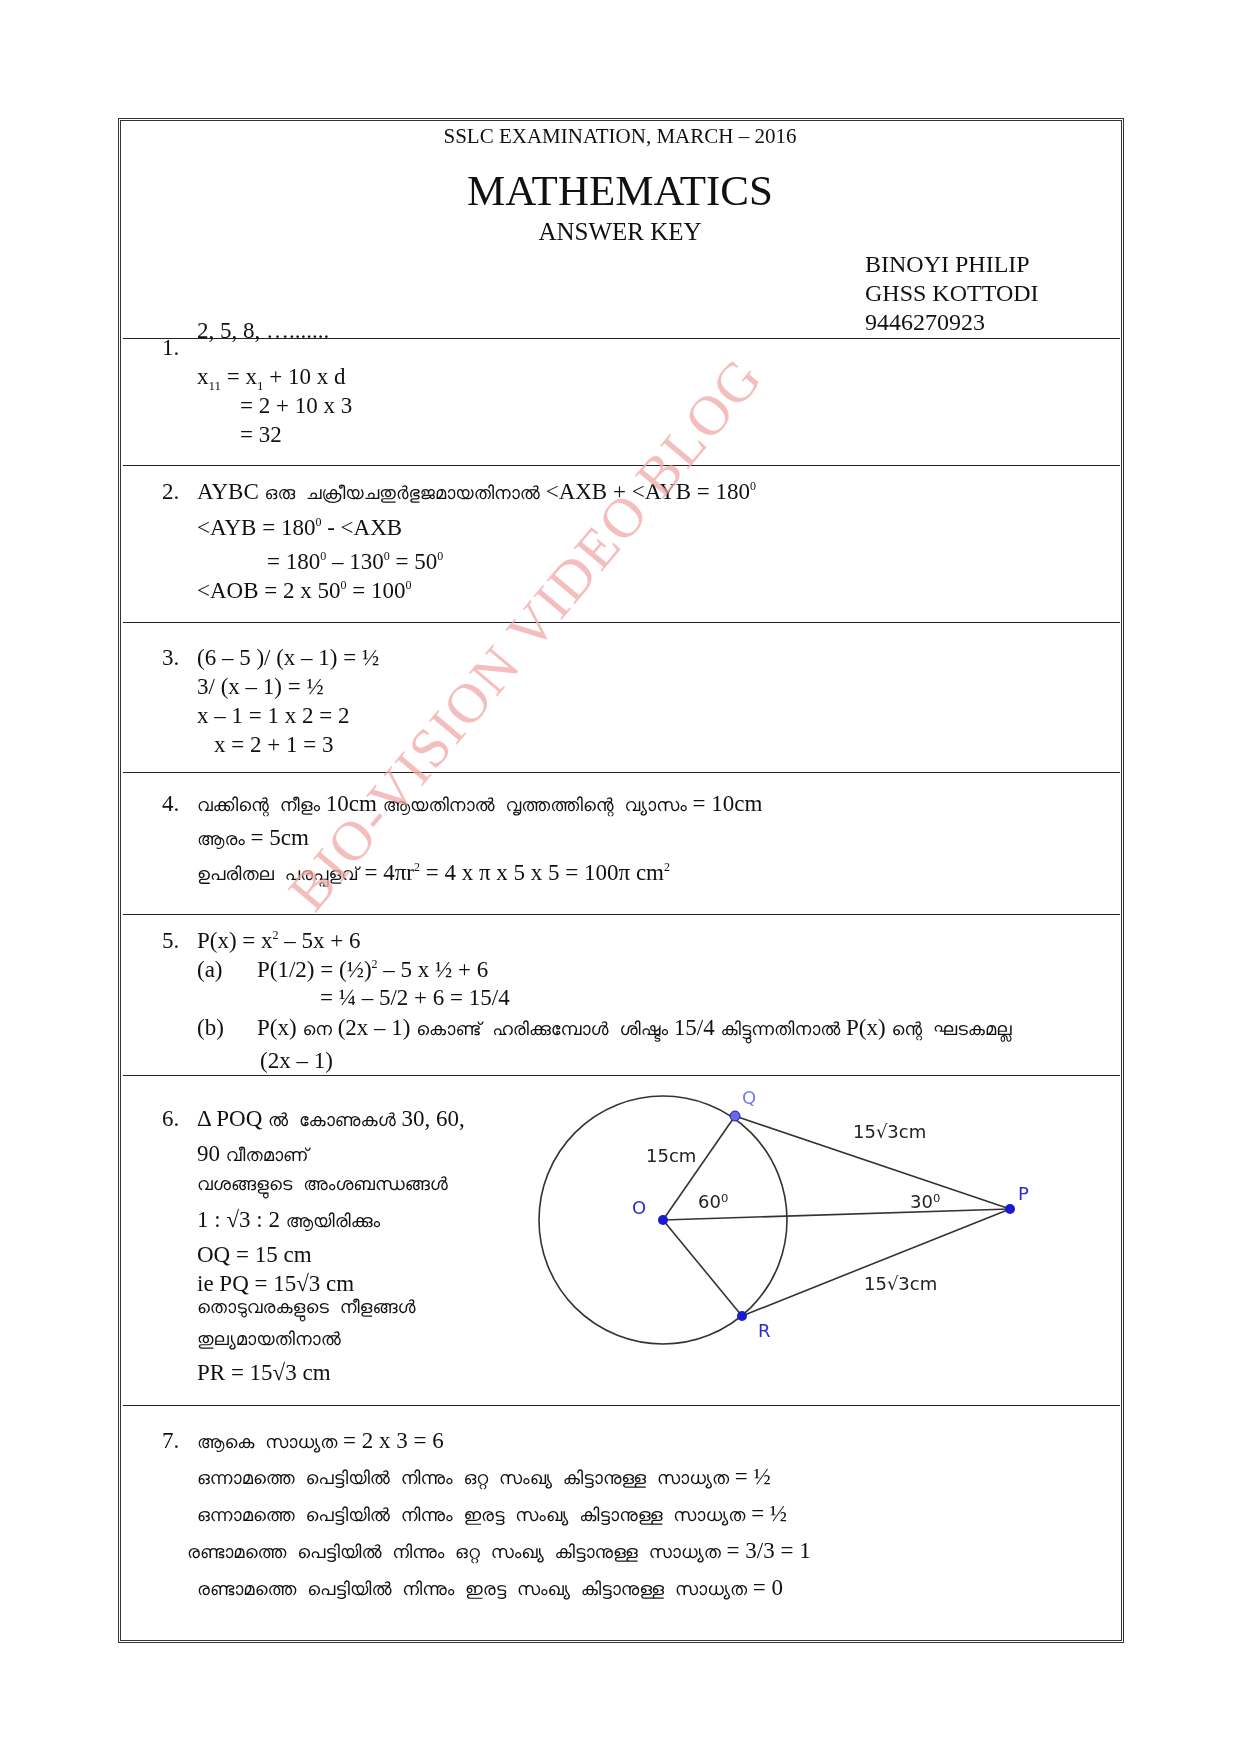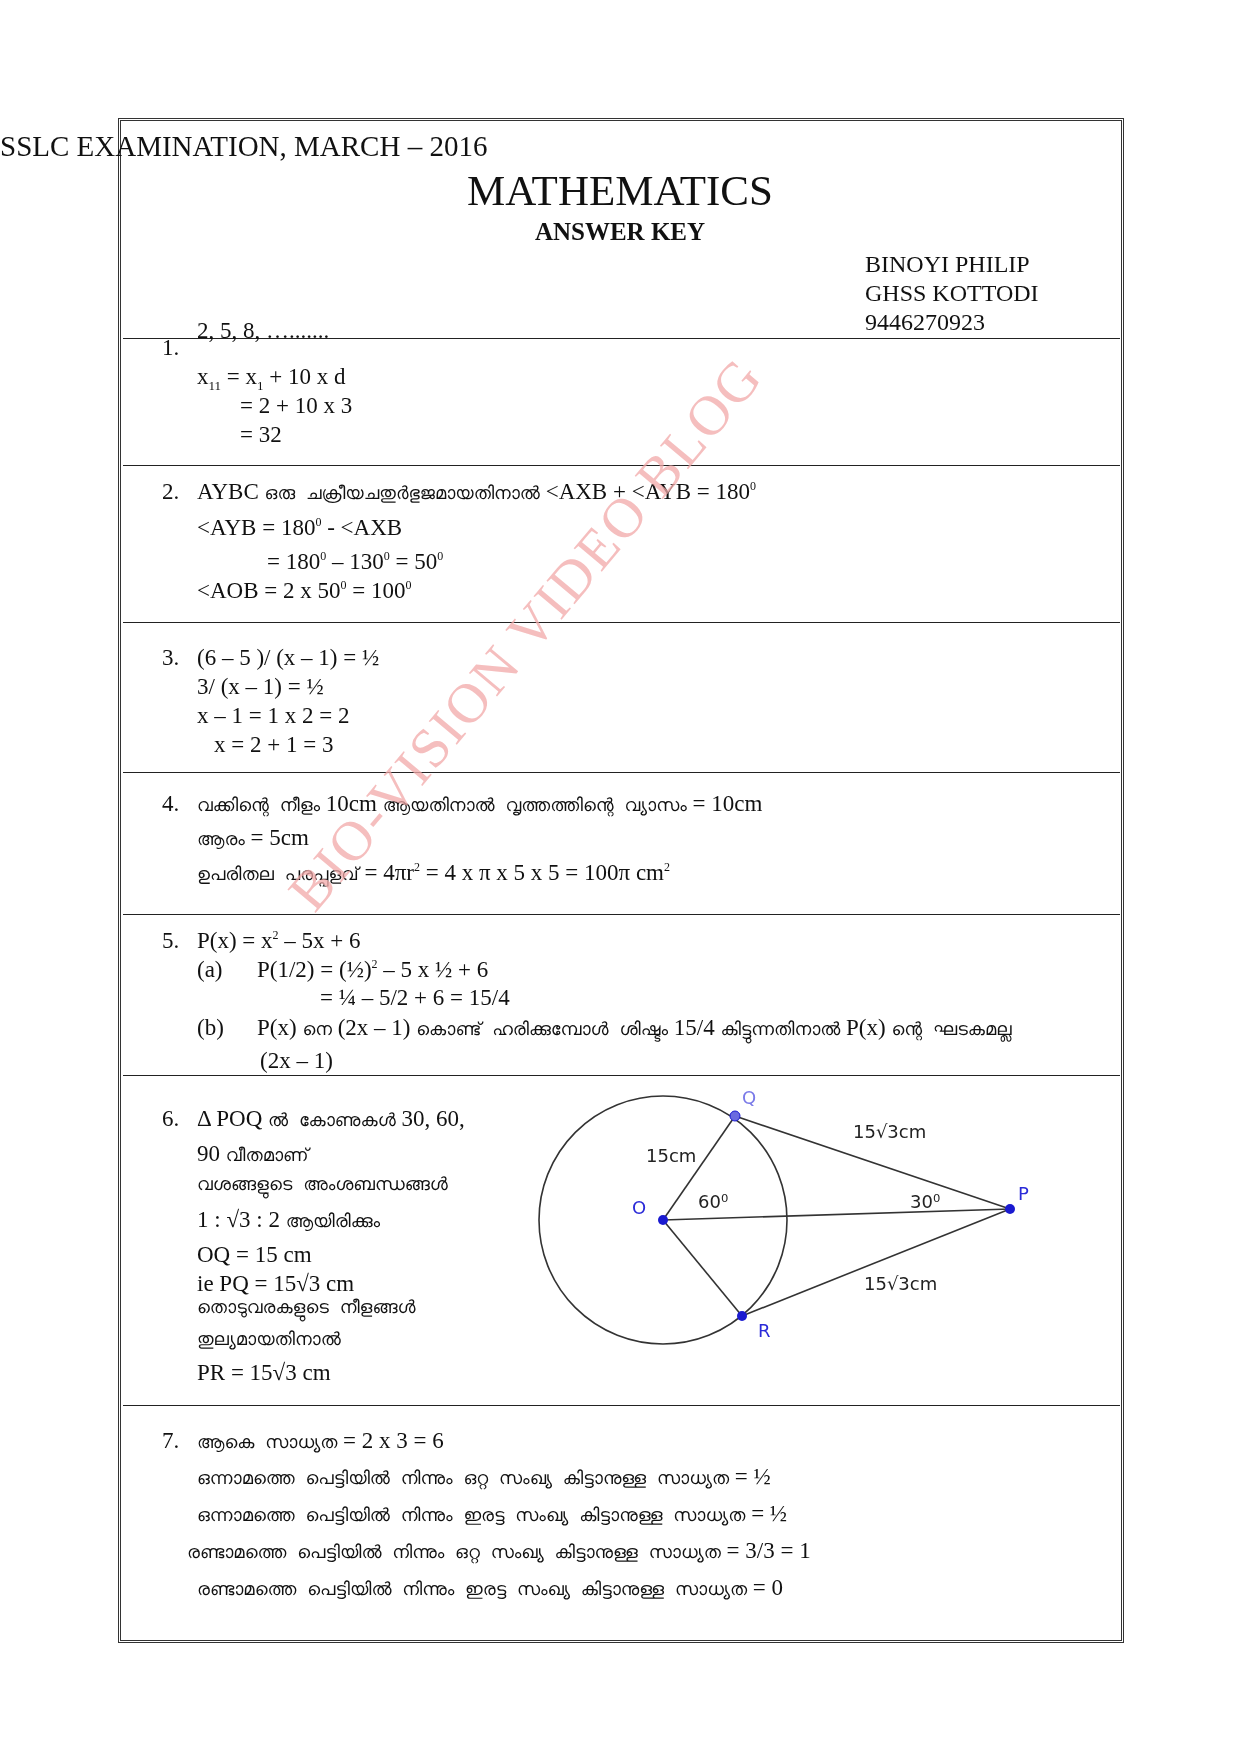--- a/index.html
+++ b/index.html
@@ -1,25 +1,25 @@
 <!DOCTYPE html>
 <html><head>
 <meta charset="utf-8">
 <style>
   html, body { margin:0; padding:0; background:#fff; }
   body { width:1240px; height:1755px; position:relative; overflow:hidden;
          font-family:"Liberation Serif", serif; color:#111; }
   .frame { position:absolute; left:118px; top:118px; width:1006px; height:1525px;
            border:3px double #333; box-sizing:border-box; }
-  .hdr-line1 { position:absolute; left:0; width:100%; top:130px; 
-               font-size:29px; }
+  .hdr-line1 { position:absolute; left:0; width:100%; top:124px; text-align:center;
+               font-size:21px; }
   .hdr-line2 { position:absolute; left:0; width:100%; top:166px; text-align:center;
                font-size:43px; }
   .hdr-line3 { position:absolute; left:0; width:100%; top:218px; text-align:center;
-               font-size:25px; font-weight:bold; }
+               font-size:25px; font-weight:normal; }
   .author { position:absolute; left:865px; top:250px; font-size:24px; line-height:29px; }
   .hr { position:absolute; left:123px; width:997px; height:0; border-top:1.5px solid #222; }
   .q { position:absolute; font-size:23px; line-height:29px; }
   .qnum { position:absolute; left:162px; }
   .line { position:absolute; white-space:nowrap; }
   sup { font-size:12px; vertical-align:super; line-height:0; }
   sub { font-size:13px; vertical-align:sub; line-height:0; }
   .ml { font-family:Liberation Mono, monospace; font-size:18px; }
   .watermark { position:absolute; left:300px; top:870px; font-size:56px; color:#f2a9a9;
                opacity:0.75; transform:rotate(-50deg); transform-origin:left center;

